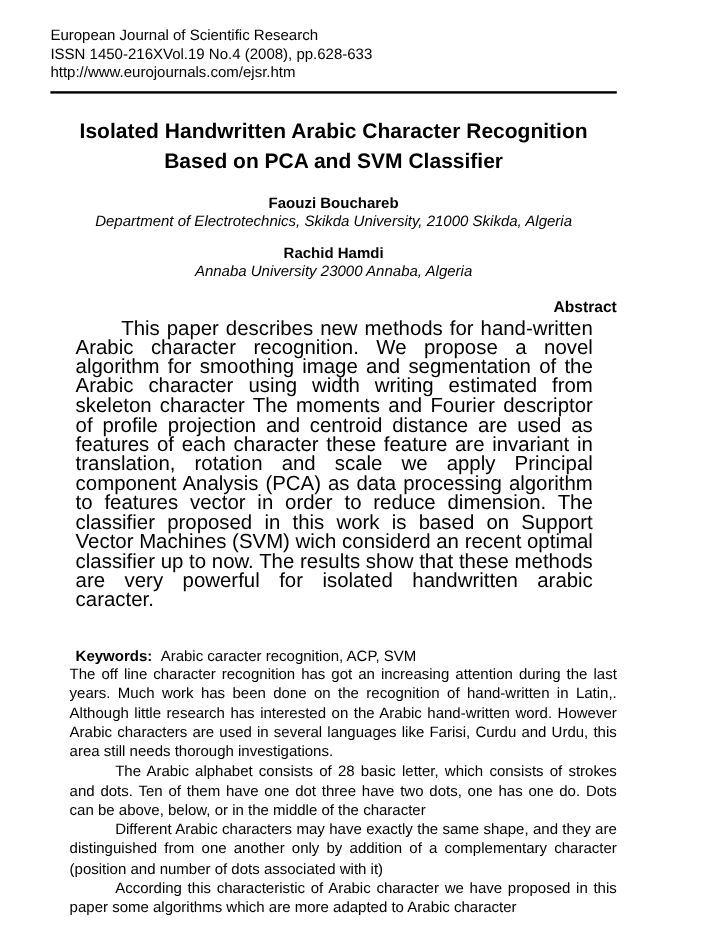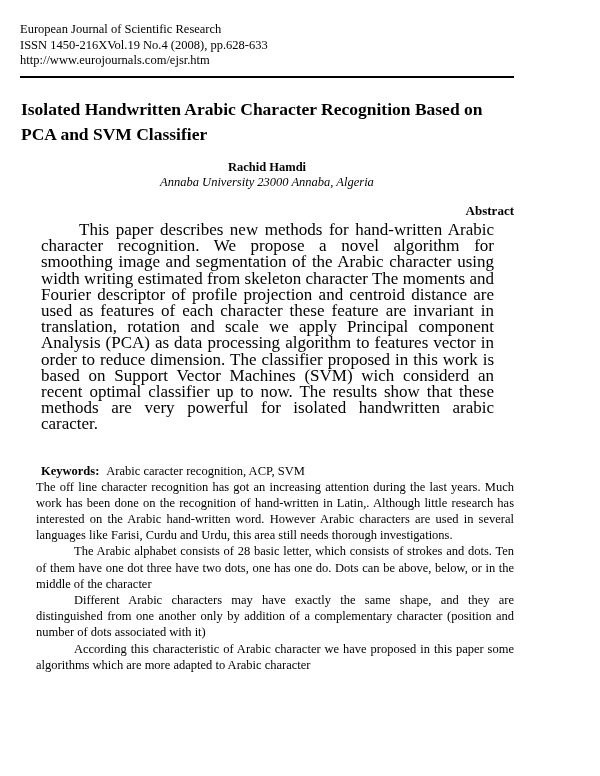--- a/index.html
+++ b/index.html
@@ -2,38 +2,38 @@
 <html><head>
 <meta charset="utf-8">
 <style>
   * { margin: 0; padding: 0; box-sizing: border-box; }
   html, body { background: #ffffff; }
   .page {
     width: 556px;
     height: 776px;
     background: #ffffff;
     color: #000000;
-    font-family: Liberation Serif, serif;
-    padding: 22px 42px 0 20px;
+    font-family: Liberation Sans, sans-serif;
+    padding: 22px 42px 0 42px;
     overflow: hidden;
   }
   .journal-header {
     font-size: 12.5px;
     line-height: 15.5px;
   }
   .header-rule {
     border: none;
     border-top: 2px solid #000000;
     margin-top: 7px;
   }
   .title {
     font-size: 17.5px;
     font-weight: bold;
     line-height: 25px;
-    text-align: left;
+    text-align: center;
     max-width: 492px;
     margin: 19px auto 0 auto;
   }
   .author-block { text-align: center; }
   .author-block-1 { margin-top: 15px; }
   .author-block-2 { margin-top: 13px; }
   .author-name {
     font-weight: bold;
     font-size: 12.5px;
     line-height: 15px;
@@ -83,20 +83,24 @@
   <header class="journal-header">
     <div>European Journal of Scientific Research</div>
     <div>ISSN 1450-216XVol.19 No.4 (2008), pp.628-633</div>
     <div>http://www.eurojournals.com/ejsr.htm</div>
   </header>
 
   <hr class="header-rule">
 
   <h1 class="title">Isolated Handwritten Arabic Character Recognition Based on PCA and SVM Classifier</h1>
 
+  <div class="author-block author-block-1">
+    <div class="author-name">Faouzi Bouchareb</div>
+    <div class="affiliation">Department of Electrotechnics, Skikda University, 21000 Skikda, Algeria</div>
+  </div>
 
   <div class="author-block author-block-2">
     <div class="author-name">Rachid Hamdi</div>
     <div class="affiliation">Annaba University 23000 Annaba, Algeria</div>
   </div>
 
   <section class="abstract">
     <div class="abstract-heading">Abstract</div>
     <p class="abstract-text">This paper describes new methods for hand-written Arabic character recognition. We propose a novel algorithm for smoothing image and segmentation of the Arabic character using width writing estimated from skeleton character The moments and Fourier descriptor of profile projection and centroid distance are used as features of each character these feature are invariant in translation, rotation and scale we apply Principal component Analysis (PCA) as data processing algorithm to features vector in order to reduce dimension. The classifier proposed in this work is based on Support Vector Machines (SVM) wich considerd an recent optimal classifier up to now. The results show that these methods are very powerful for isolated handwritten arabic caracter.</p>
     <p class="keywords">

